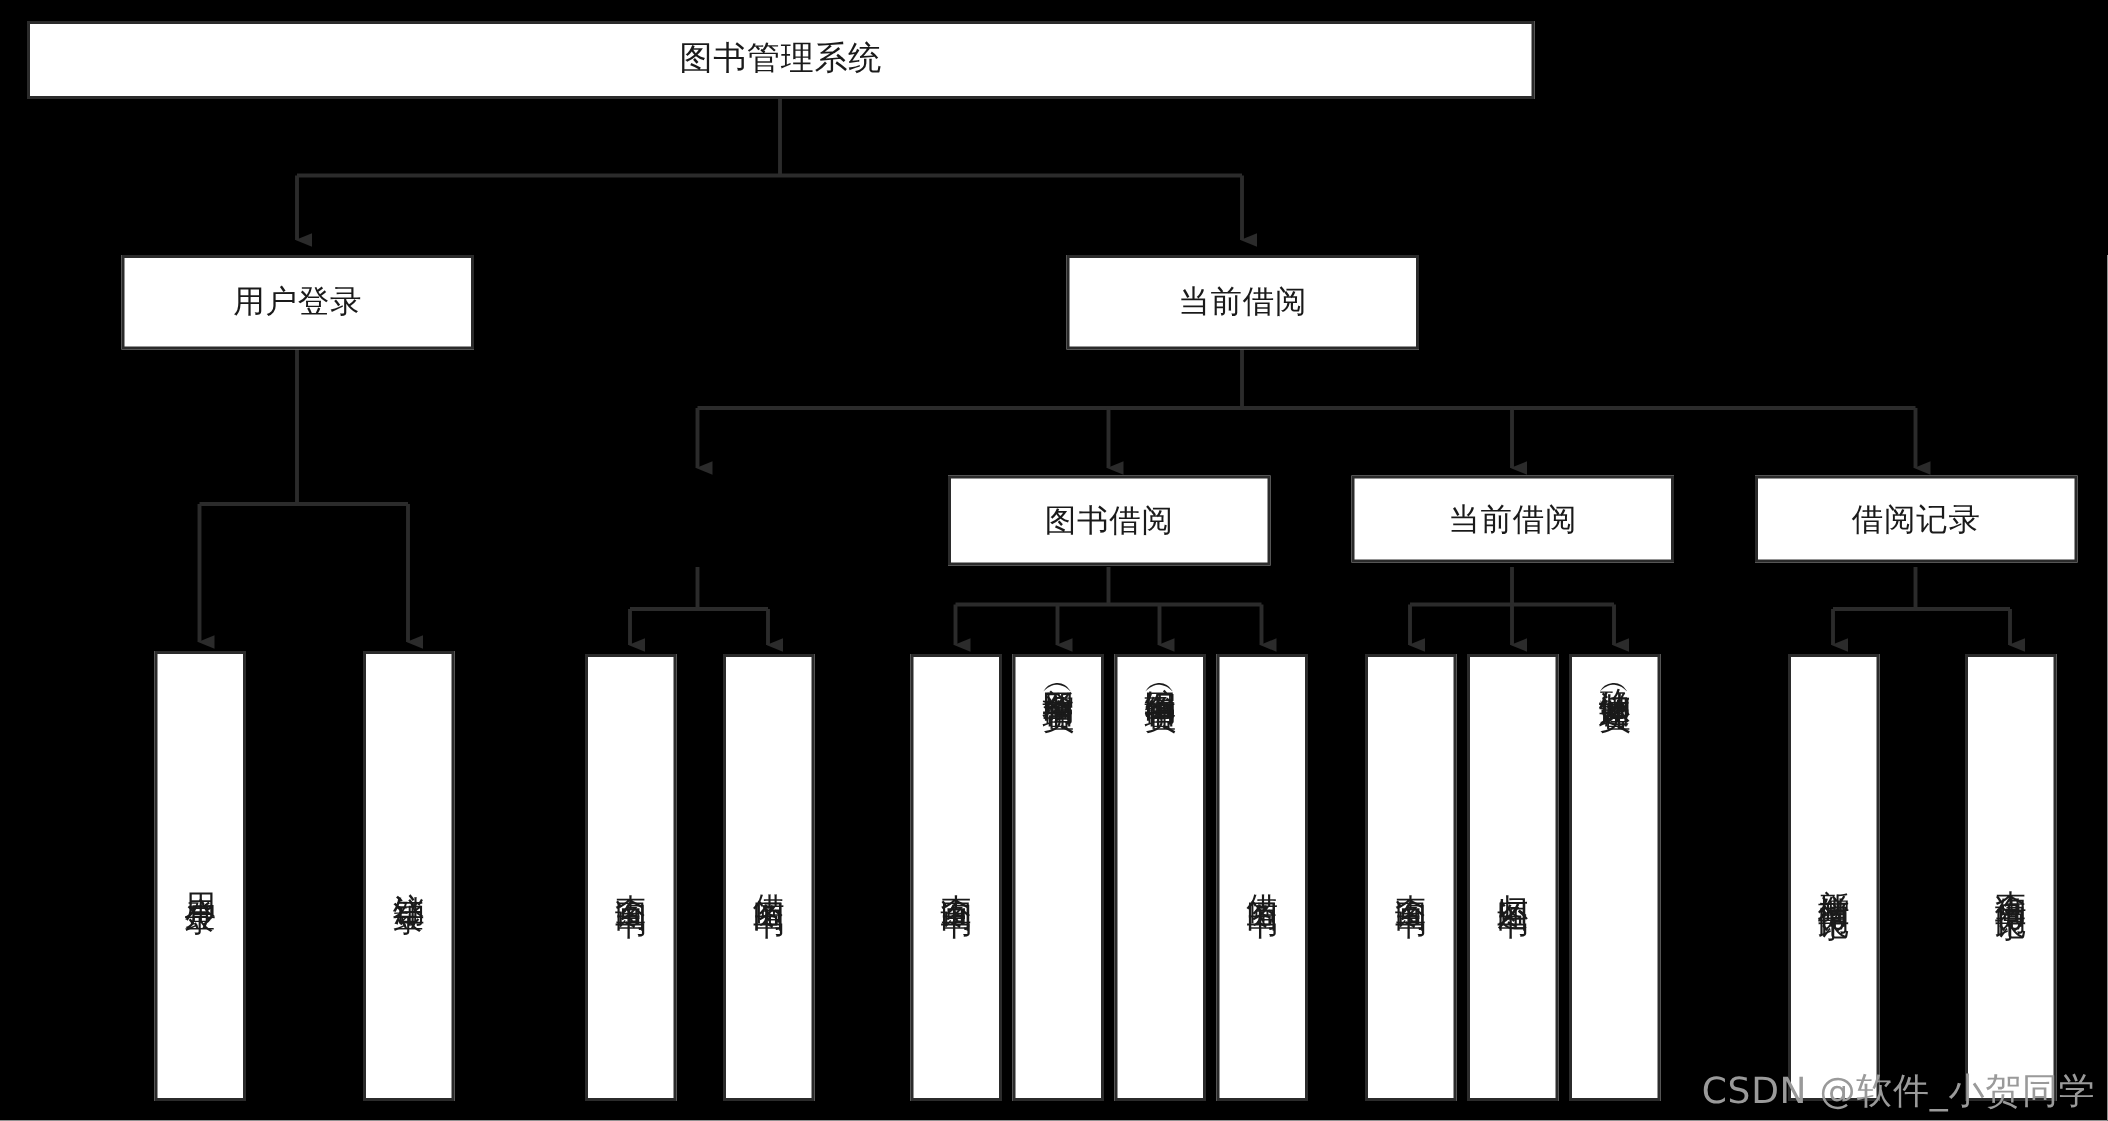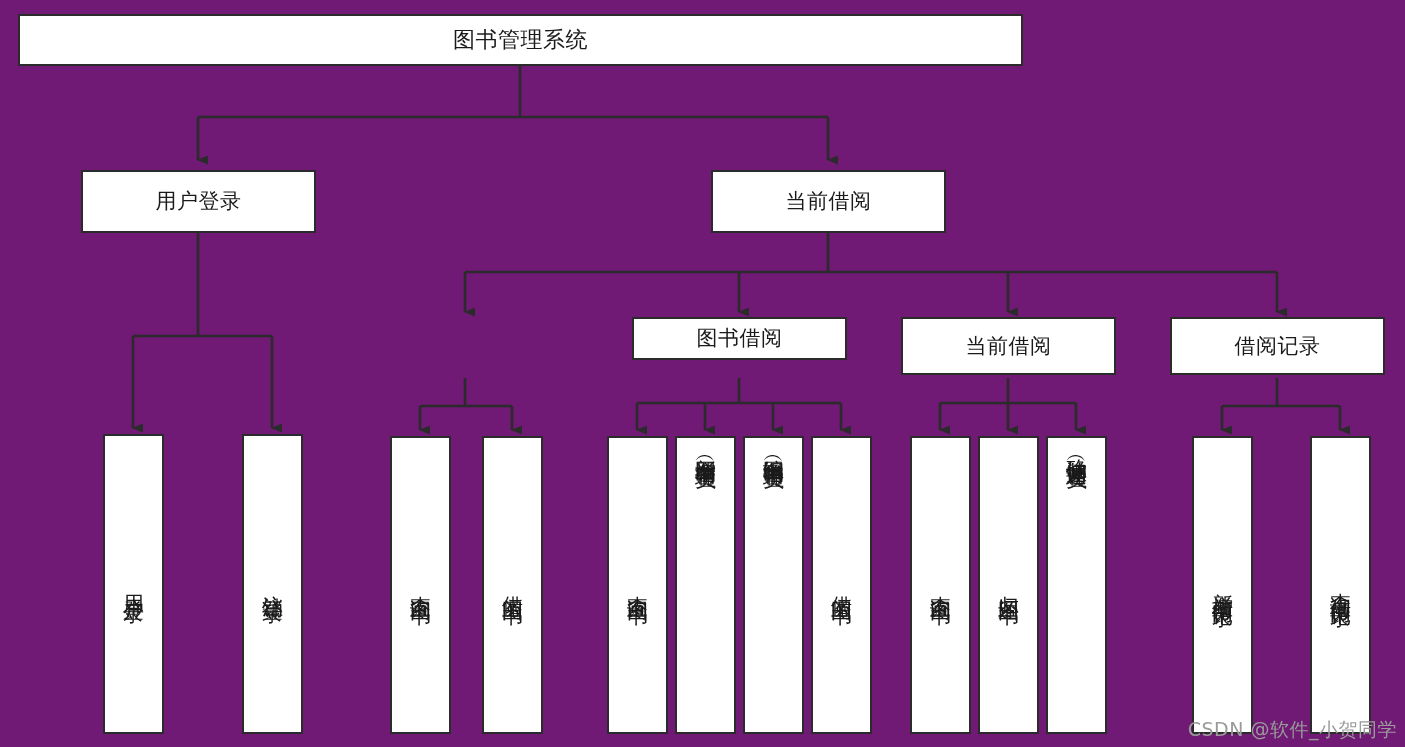--- a/index.html
+++ b/index.html
@@ -8,21 +8,21 @@
     padding: 0;
     background: #ffffff;
   }
   body {
     font-family: "DejaVu Sans", "Liberation Sans", sans-serif;
   }
   #diagram-root {
     position: relative;
     width: 1405px;
     height: 747px;
-    background: #701a75;
+    background: #000000;
     overflow: hidden;
   }
   #edges-layer {
     position: absolute;
     left: 0;
     top: 0;
     width: 1405px;
     height: 747px;
     pointer-events: none;
   }
@@ -67,21 +67,21 @@
     letter-spacing: 1.5px;
   }
   .node.vertical.align-top {
     align-items: flex-start;
     padding-top: 4px;
   }
   #watermark {
     position: absolute;
     right: 8px;
     bottom: 4px;
-    font-size: 19px;
+    font-size: 24px;
     color: #9a9a9a;
     letter-spacing: 0.5px;
     white-space: nowrap;
   }
 </style>
 </head>
 <body>
 
 <div id="diagram-root">
 
@@ -139,21 +139,21 @@
     <span class="node-label">图书管理系统</span>
   </div>
 
   <div class="node horizontal" style="left:81px; top:170px; width:235px; height:63px;">
     <span class="node-label">用户登录</span>
   </div>
   <div class="node horizontal" style="left:711px; top:170px; width:235px; height:63px;">
     <span class="node-label">当前借阅</span>
   </div>
 
-  <div class="node horizontal" style="left:632px; top:317px; width:215px; height:43px;">
+  <div class="node horizontal" style="left:632px; top:317px; width:215px; height:60px;">
     <span class="node-label">图书借阅</span>
   </div>
   <div class="node horizontal" style="left:1170px; top:317px; width:215px; height:58px;">
     <span class="node-label">借阅记录</span>
   </div>
   <div class="node horizontal" style="left:901px; top:317px; width:215px; height:58px;">
     <span class="node-label">当前借阅</span>
   </div>
 
   <div class="node vertical" style="left:103px; top:434px; width:61px; height:300px;">

